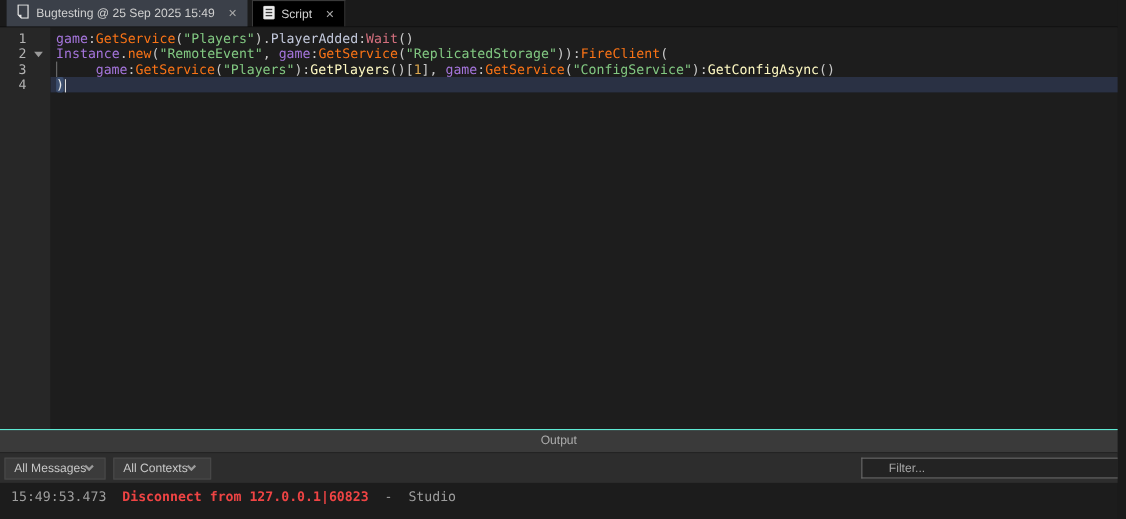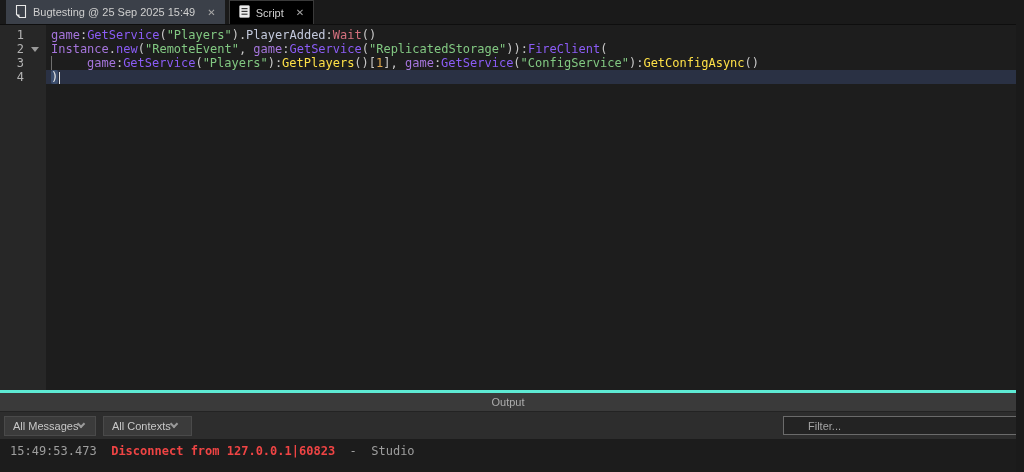--- a/index.html
+++ b/index.html
@@ -25,34 +25,34 @@
   .ln { width:24px; text-align:right; color:#b3b3b3; }
   .foldc { width:22px; display:flex; align-items:center; justify-content:center; }
   .fold-arrow { width:0; height:0; border-left:4px solid transparent;
     border-right:4px solid transparent; border-top:5px solid #9a9a9a; }
   .code { flex:1; padding:3px 0 0 5px; position:relative; background:#1d1d1d; }
   .cline { height:14px; white-space:pre; color:#c8c8c8; position:relative; }
   .cline.current { background:#2a3144; margin-left:-5px; padding-left:5px; }
   .cline.guide::before { content:""; position:absolute; left:0; top:0; bottom:0;
     width:1px; background:#6f6f6f; }
   .tk-global { color:#a575dc; }
-  .tk-method { color:#8b5cf6; }
-  .tk-method2 { color:#fde047;margin-top:12px; }
+  .tk-method { color:#f97316; }
+  .tk-method2 { color:#fef9c3;margin-top:12px; }
   .tk-string { color:#82c882; }
   .tk-number { color:#e0aa50; }
   .tk-plain { color:#c8c8c8; }
   .tk-property { color:#c3c9dc; }
   .tk-deprecated { color:#d4707e; }
   .tk-indent { display:inline-block; width:36px; }
   .tk-bracket { background:#3c4e6e; border-radius:2px; color:#e6e6e6; }
   .caret { display:inline-block; width:1px; height:12px; background:#e0e0e0;
     vertical-align:middle; margin-left:1px; }
 
   
-  .output-title { height:21px; background:#3a3a3a; border-top:3px solid #5eead4;
+  .output-title { height:21px; background:#3a3a3a; border-top:1px solid #5eead4;
     display:flex; align-items:center; justify-content:center; }
   .output-title span { font-size:11px; color:#acacac; }
   .toolbar { height:28px; background:#2d2d2d; position:relative; display:flex;
     align-items:center; border-top:1px solid #232323; }
   .dropdown { height:20px; background:#3b3b3b; border:1px solid #4a4a4a;
     display:flex; align-items:center; padding:0 8px; font-size:11px;
     color:#c8c8c8; cursor:default; }
   .dd1 { margin-left:4px; min-width:92px; }
   .dd2 { margin-left:7px; min-width:89px; }
   .chev { width:6px; height:6px; border-right:2px solid #9a9a9a;

